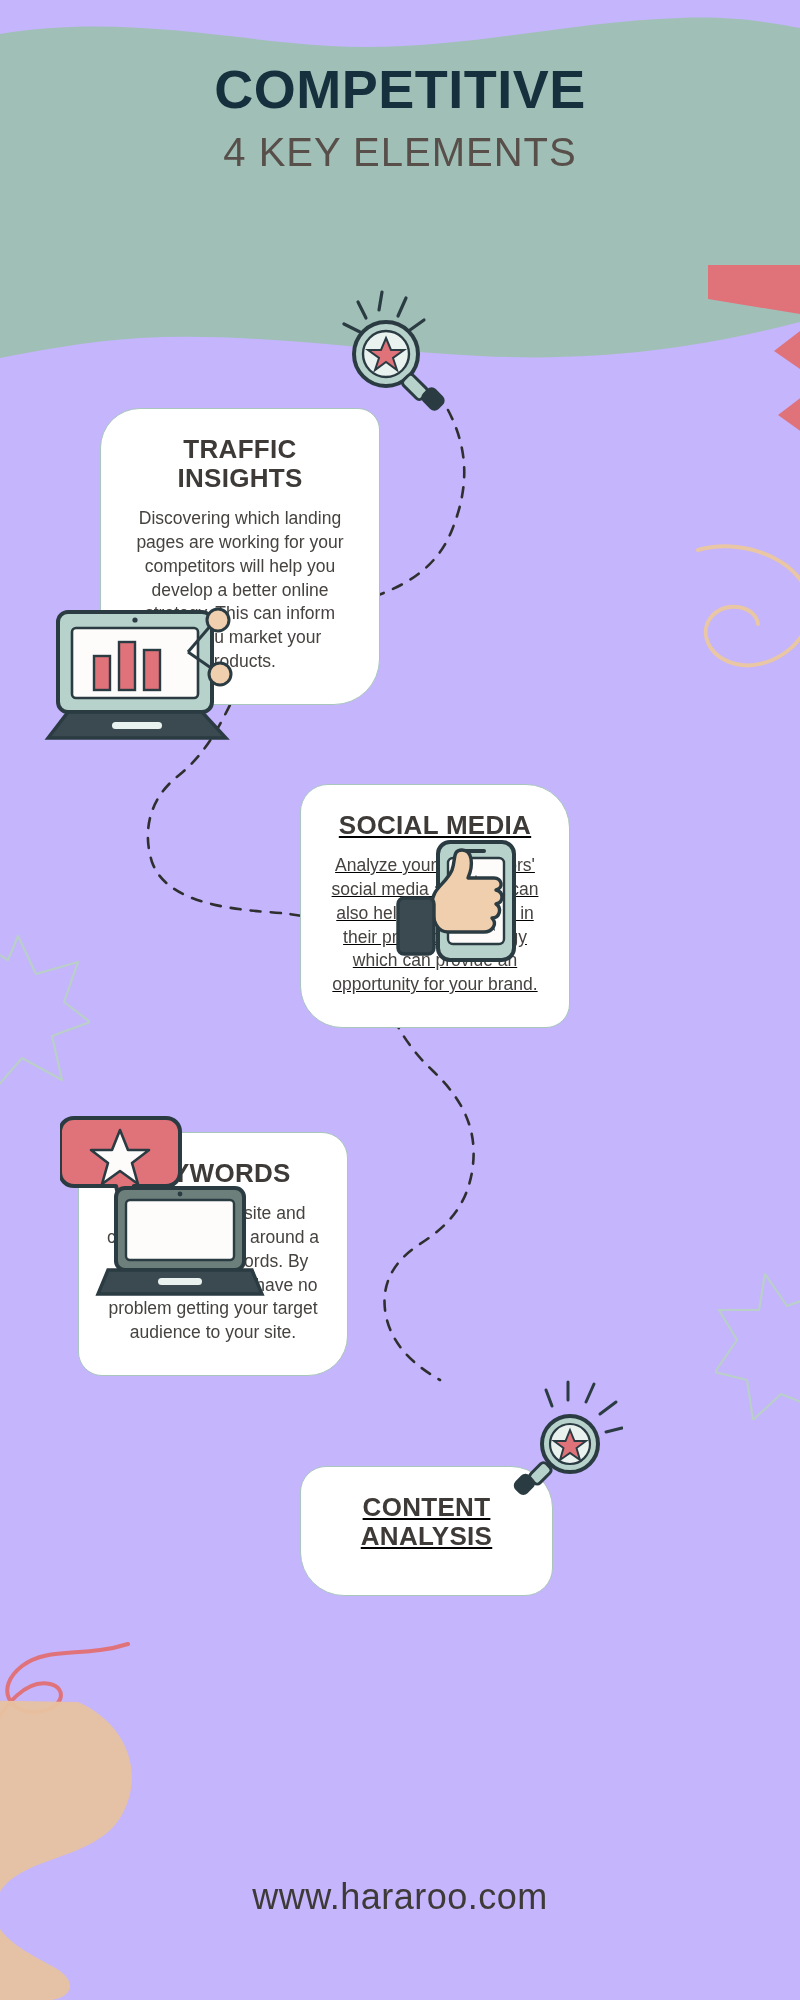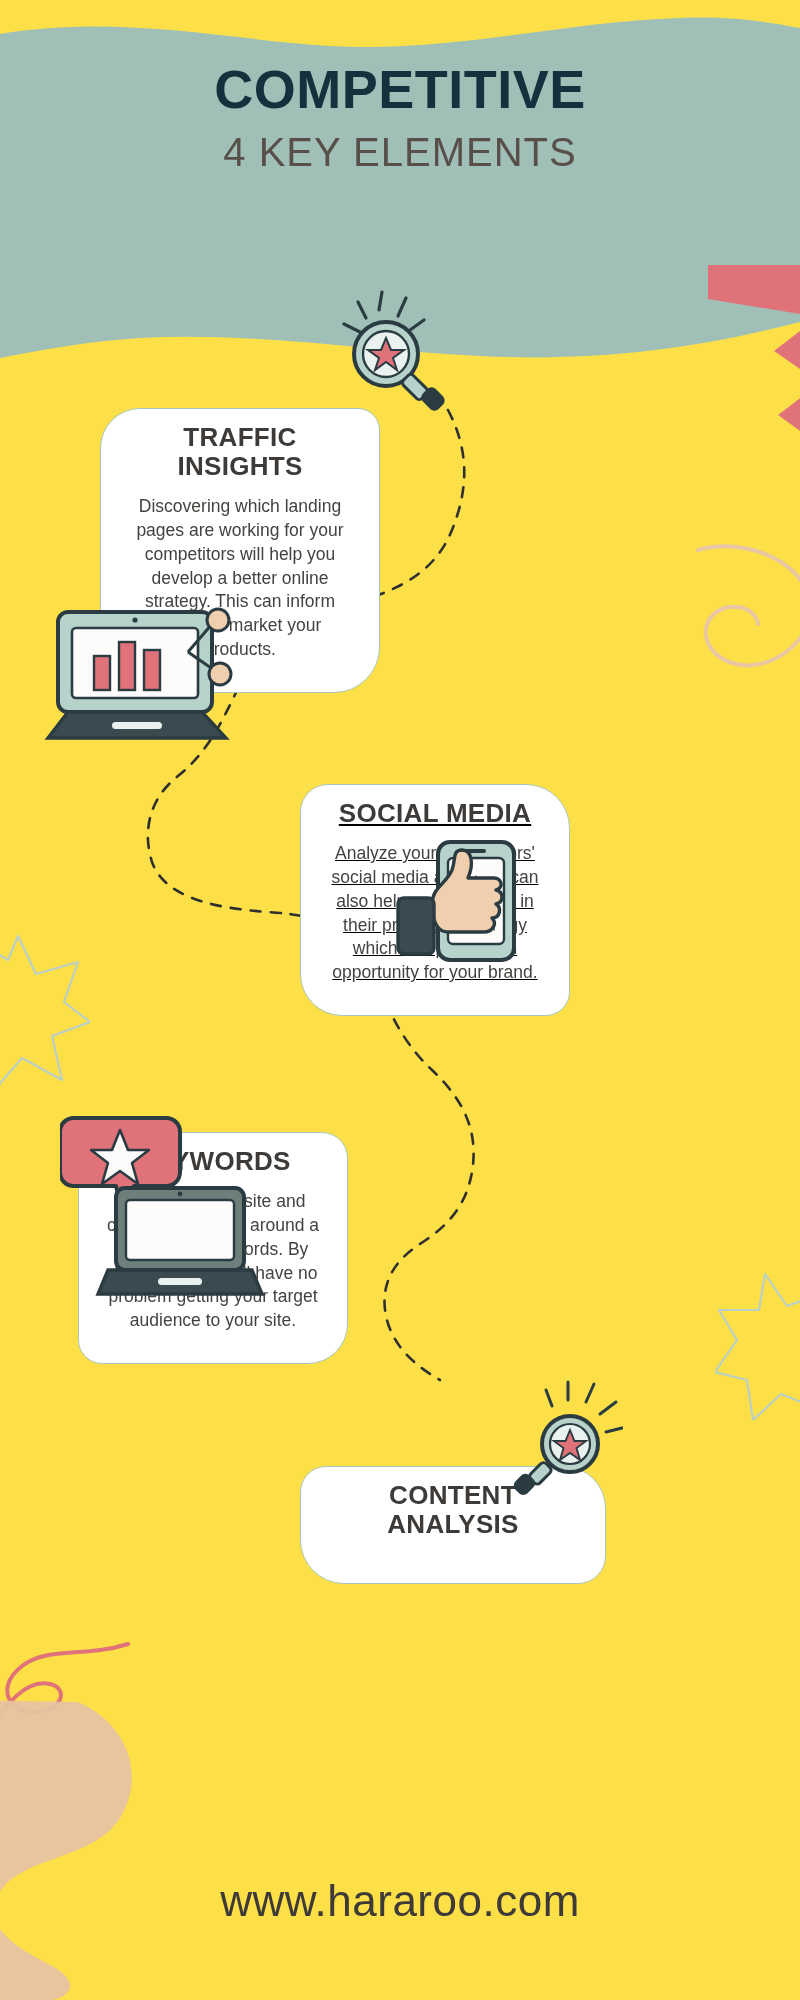--- a/index.html
+++ b/index.html
@@ -9,21 +9,21 @@
     height: 2000px;
     background: #f5f5f3;
     font-family: "Liberation Sans", sans-serif;
     overflow: hidden;
   }
 
   #poster {
     position: relative;
     width: 800px;
     height: 2000px;
-    background: #fde047;
+    background: #c4b5fd;
     overflow: hidden;
   }
 
   
   .deco { position: absolute; pointer-events: none; }
 
   .header-wave { top: 0; left: 0; width: 800px; height: 390px; z-index: 1; }
 
   .flag-right  { top: 265px;  left: 700px; width: 120px; height: 180px; z-index: 0; }
   .swirl-right { top: 540px;  left: 690px; width: 130px; height: 140px; z-index: 0; }
@@ -48,21 +48,21 @@
   }
 
   
   .connector { position: absolute; top: 380px; left: 0; width: 800px; height: 1420px; z-index: 2; }
 
   
   .card {
     position: absolute; z-index: 5;
     background: #ffffff;
     border: 1.5px solid #a9c6bd;
-    padding: 14px 26px 30px;
+    padding: 26px 26px 30px;
     text-align: center;
   }
   .card-title {
     font-size: 26px; font-weight: 700; color: #3d3a38;
     letter-spacing: 0.3px; line-height: 1.12; text-transform: uppercase;
     margin-bottom: 14px;
   }
   .card-body {
     font-size: 17.5px; font-weight: 400; color: #45423f;
     line-height: 1.36;
@@ -75,37 +75,38 @@
   #card-social {
     top: 784px; left: 300px; width: 270px;
     border-radius: 28px 44px 24px 42px;
     text-decoration: underline;
   }
   #card-keywords {
     top: 1132px; left: 78px; width: 270px;
     border-radius: 44px 26px 40px 24px;
   }
   #card-content {
-    top: 1466px; left: 300px; width: 306px;
+    top: 1466px; left: 300px; width: 253px;
     border-radius: 26px 42px 28px 44px;
+    text-decoration: underline;
   }
 
   
   .illus { position: absolute; z-index: 6; }
   #illus-magnifier-top { top: 288px; left: 330px; width: 140px; height: 130px; }
   #illus-laptop-chart  { top: 598px; left: 40px;  width: 210px; height: 155px; }
   #illus-phone-thumb   { top: 840px; left: 390px; width: 160px; height: 135px; }
   #illus-laptop-star   { top: 1112px; left: 60px; width: 210px; height: 190px; }
   #illus-magnifier-bot { top: 1380px; left: 498px; width: 125px; height: 120px; }
 
   
   .footer-url {
     position: absolute; top: 1876px; left: 0; width: 800px;
     text-align: center; z-index: 7;
-    font-size: 44px; font-weight: 400; color: #3d3a38; letter-spacing: 0.5px;
+    font-size: 36px; font-weight: 400; color: #3d3a38; letter-spacing: 0.5px;
   }
 </style>
 </head>
 <body>
 
 <div id="poster">
 
   
 
   

